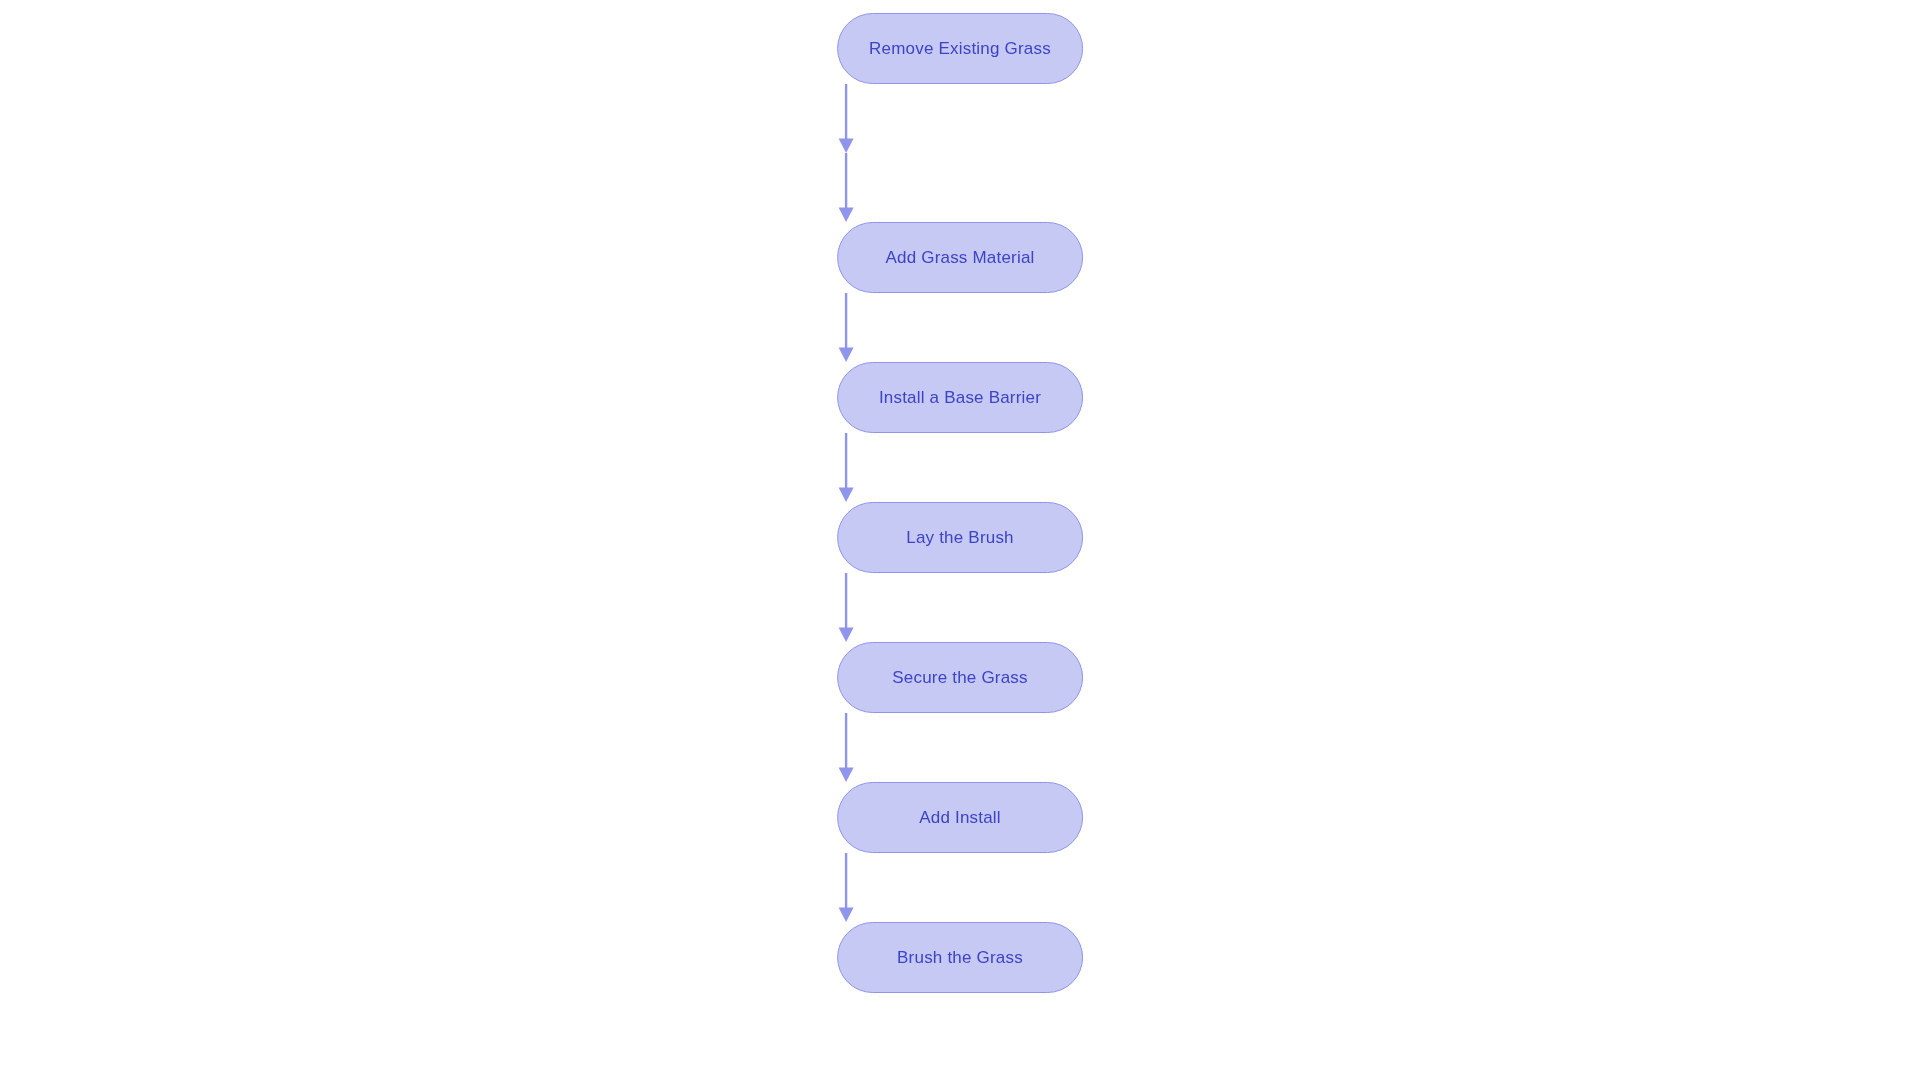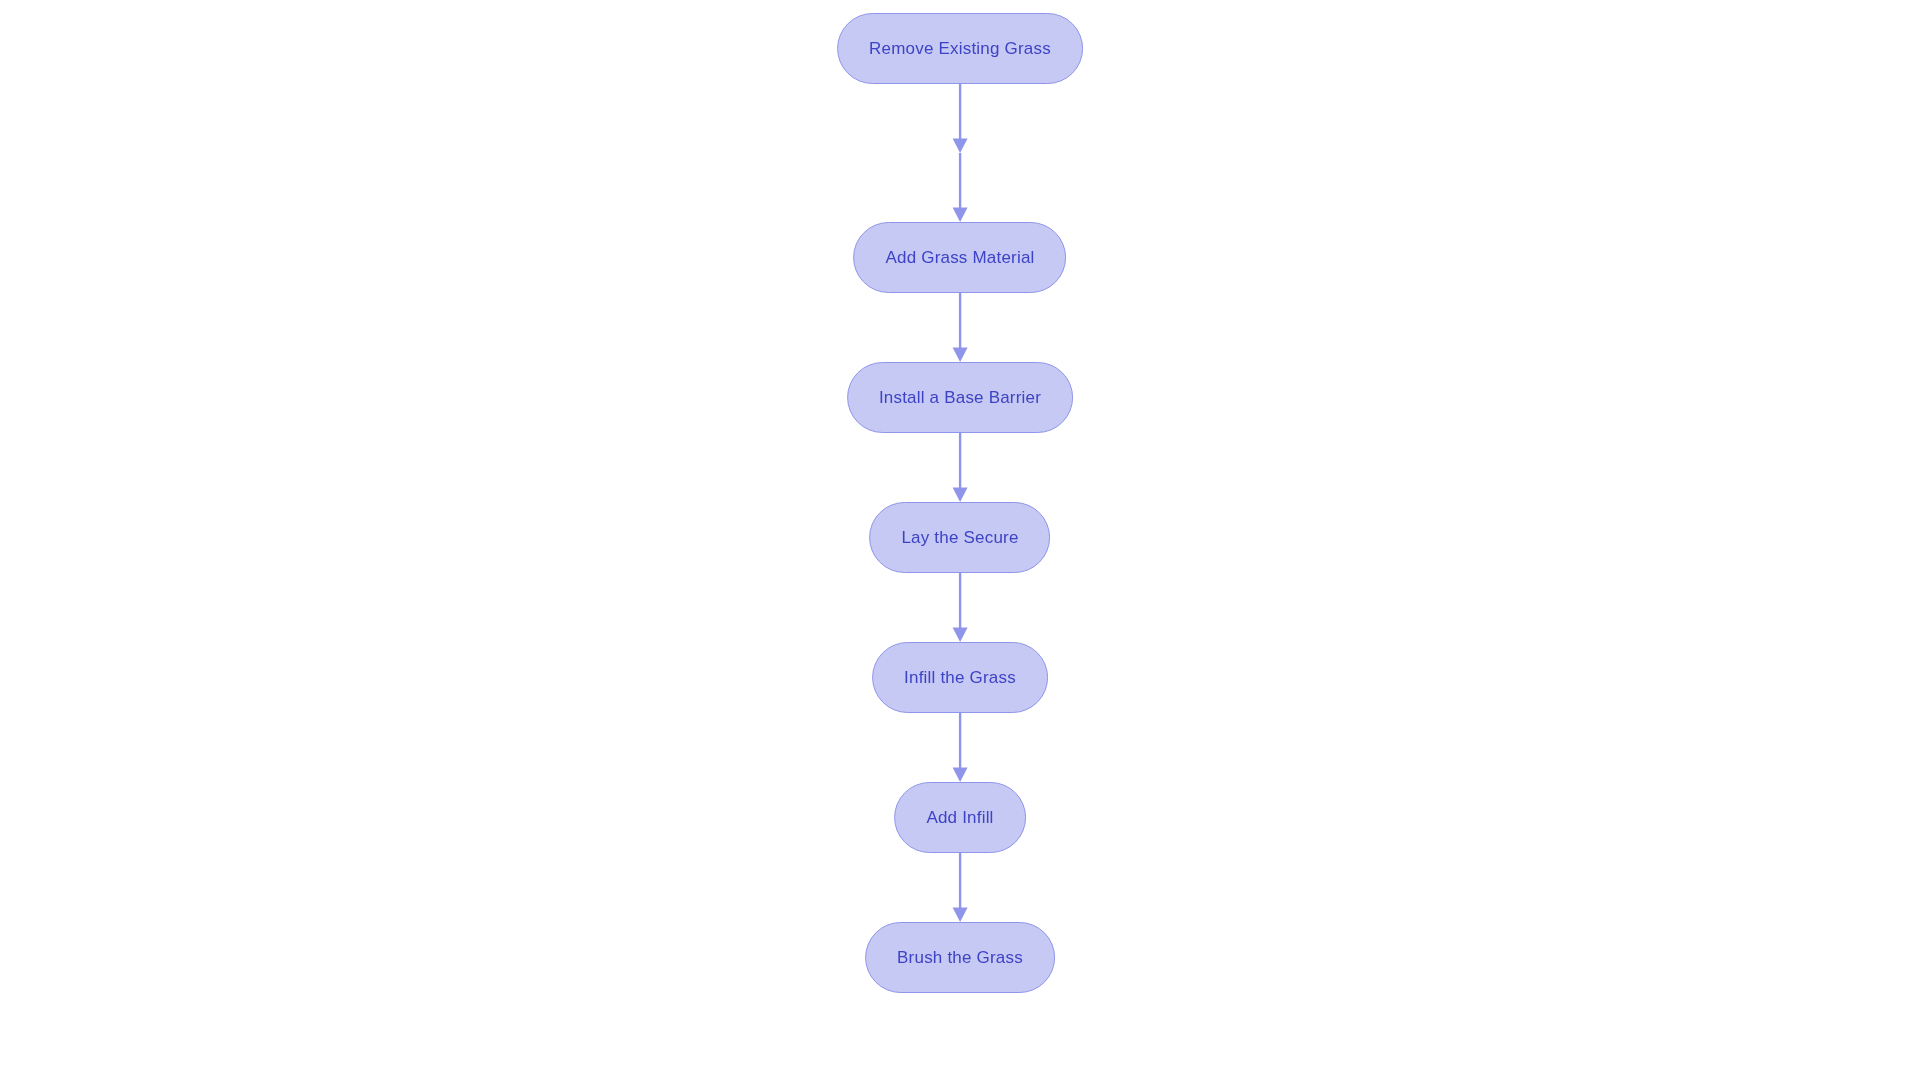--- a/index.html
+++ b/index.html
@@ -22,21 +22,20 @@
     overflow: hidden;
     position: relative;
   }
   .flow {
     position: absolute;
     left: 50%;
     top: 13px;
     transform: translateX(-50%);
     display: flex;
     flex-direction: column;
-    align-items: center;
   }
   .node {
     height: 71px;
     padding: 0 31px;
     display: flex;
     align-items: center;
     justify-content: center;
     background: var(--node-fill);
     border: 1.6px solid var(--node-border);
     border-radius: 35.5px;
@@ -91,39 +90,39 @@
   <div class="node">
     <span>Install a Base Barrier</span>
   </div>
 
   <svg class="arrow" viewBox="0 0 18 69" aria-hidden="true">
     <line x1="9" y1="0" x2="9" y2="56"></line>
     <polygon points="1.5,54.5 16.5,54.5 9,69"></polygon>
   </svg>
 
   <div class="node">
-    <span>Lay the Secure</span>
+    <span>Lay the Brush</span>
   </div>
 
   <svg class="arrow" viewBox="0 0 18 69" aria-hidden="true">
     <line x1="9" y1="0" x2="9" y2="56"></line>
     <polygon points="1.5,54.5 16.5,54.5 9,69"></polygon>
   </svg>
 
   <div class="node">
-    <span>Infill the Grass</span>
+    <span>Secure the Grass</span>
   </div>
 
   <svg class="arrow" viewBox="0 0 18 69" aria-hidden="true">
     <line x1="9" y1="0" x2="9" y2="56"></line>
     <polygon points="1.5,54.5 16.5,54.5 9,69"></polygon>
   </svg>
 
   <div class="node">
-    <span>Add Infill</span>
+    <span>Add Install</span>
   </div>
 
   <svg class="arrow" viewBox="0 0 18 69" aria-hidden="true">
     <line x1="9" y1="0" x2="9" y2="56"></line>
     <polygon points="1.5,54.5 16.5,54.5 9,69"></polygon>
   </svg>
 
   <div class="node">
     <span>Brush the Grass</span>
   </div>

